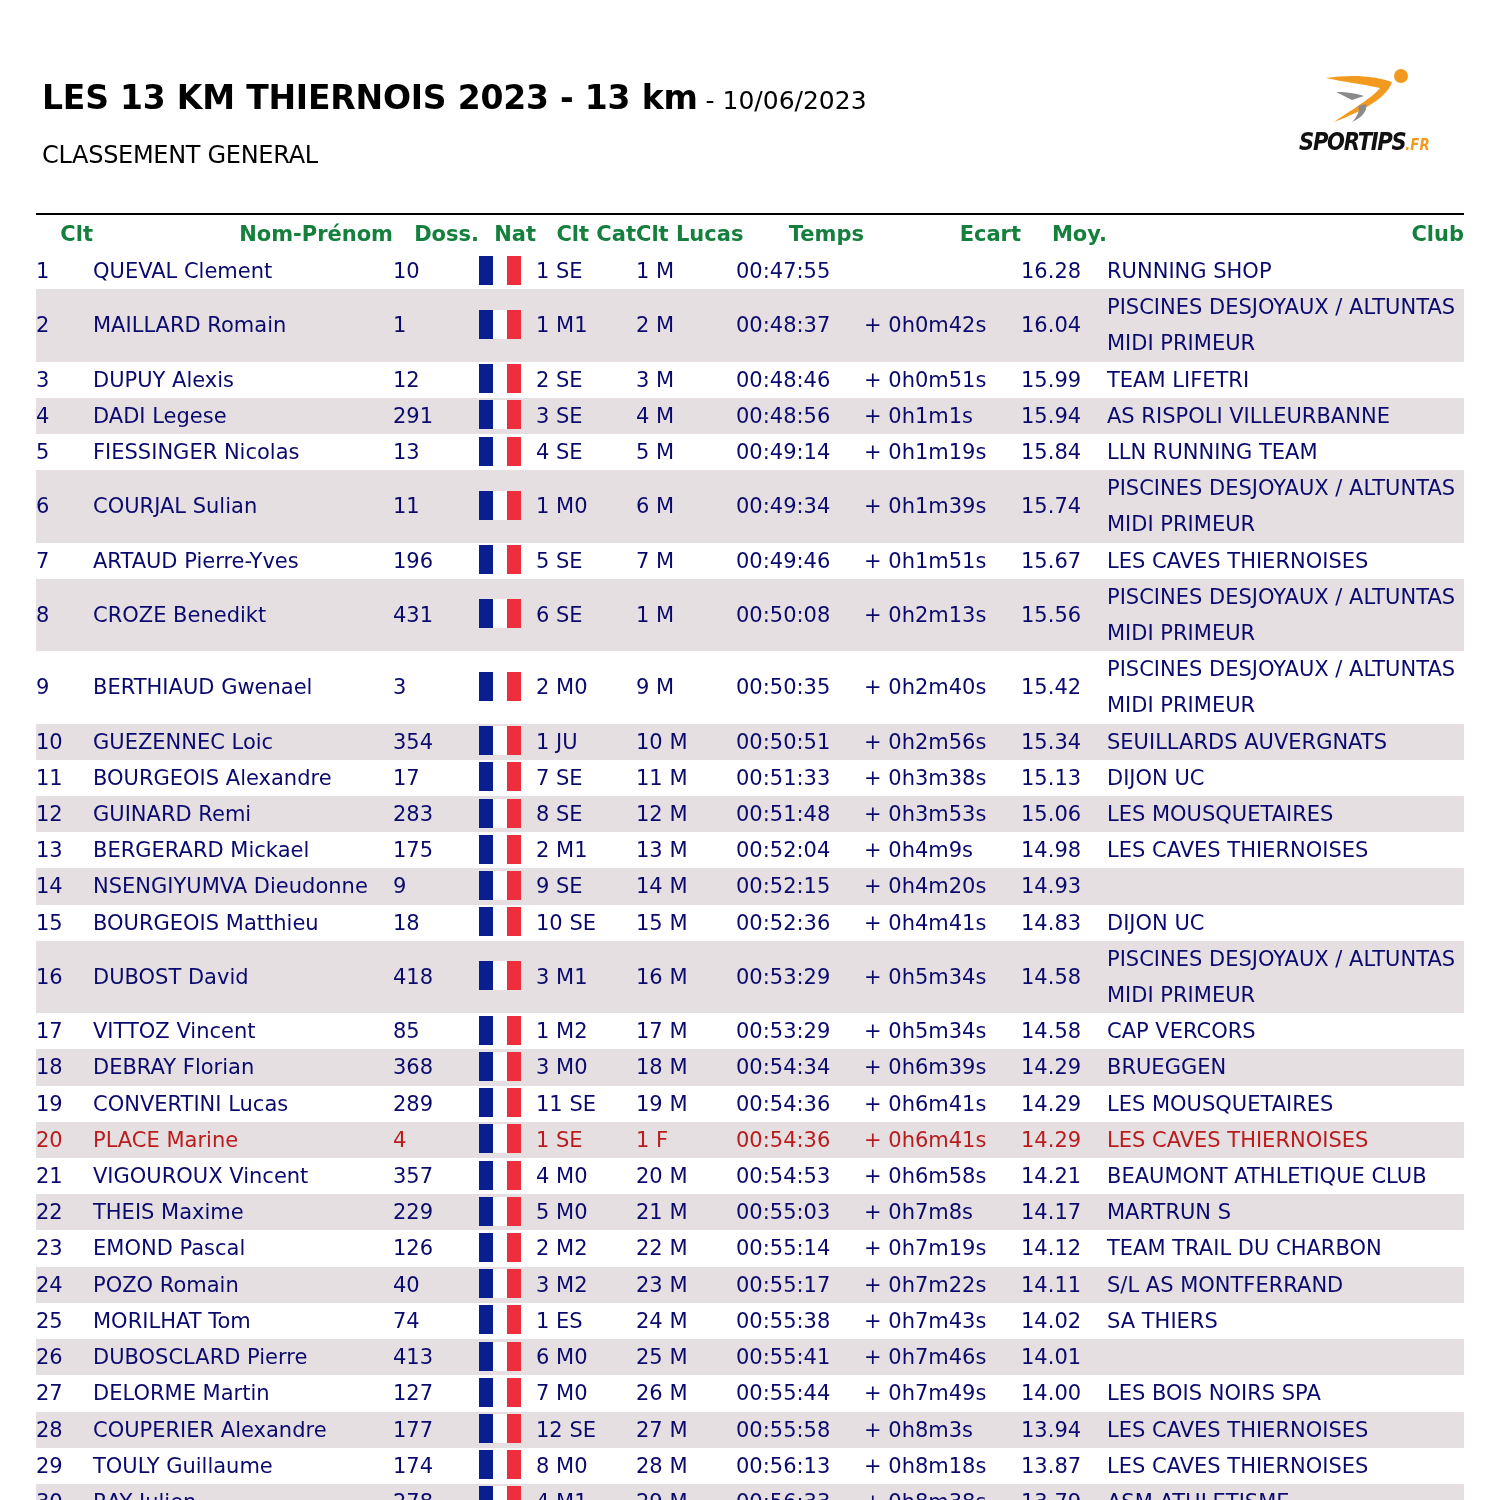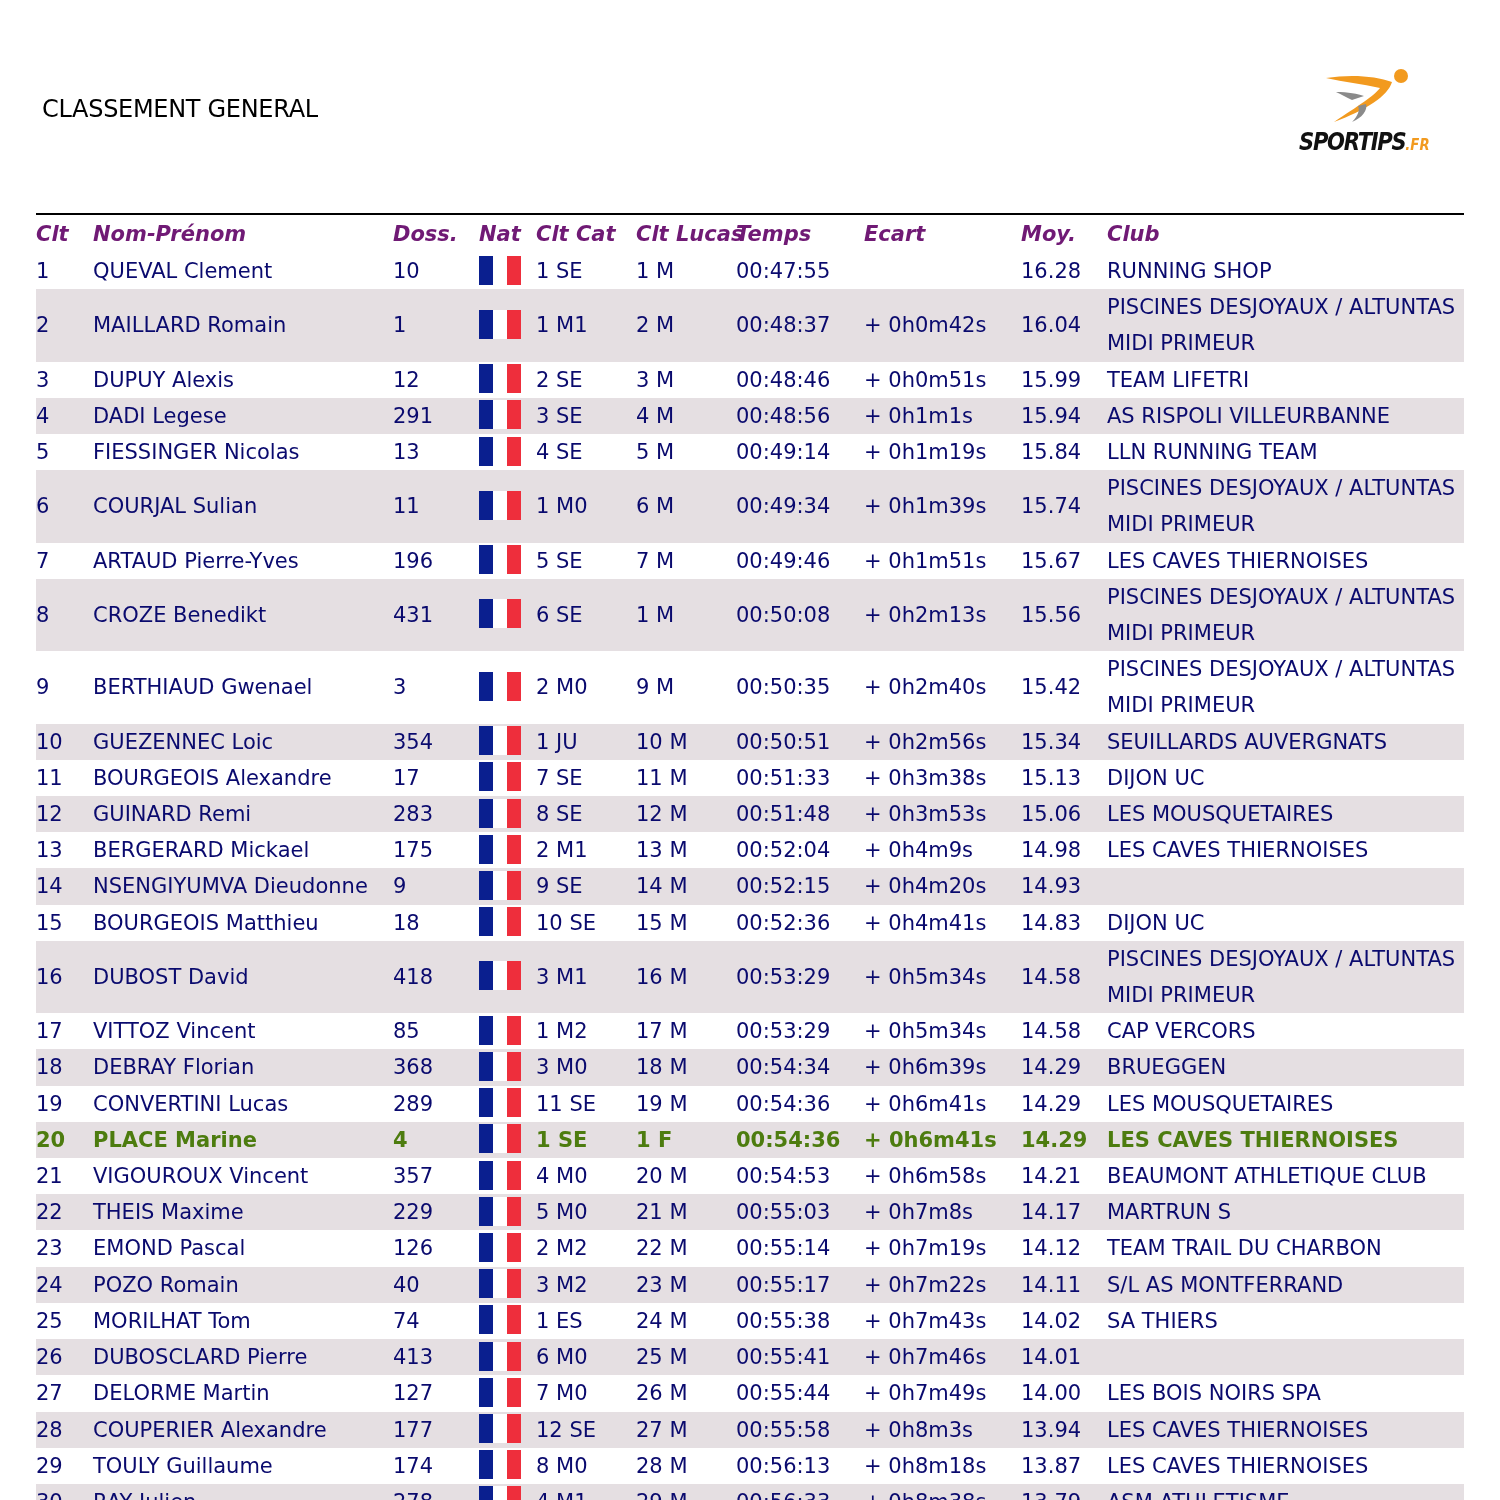--- a/index.html
+++ b/index.html
@@ -7,36 +7,39 @@
   .header { position: absolute; left: 42px; top: 78px; }
   .title-line { white-space: nowrap; line-height: 40px; }
   .title-main { font-weight: bold; font-size: 33px; color: #000; letter-spacing: -0.2px; }
   .title-date { font-size: 25px; color: #000; }
   .subtitle { font-size: 24px; color: #000; margin-top: 13px; line-height: 36px; letter-spacing: -0.3px; }
   .logo { position: absolute; left: 1296px; top: 66px; width: 140px; height: 100px; }
   .logo-text { position: absolute; left: 3px; top: 62px; font-family: "DejaVu Sans", sans-serif; font-weight: bold; font-style: italic; font-size: 24px; color: #111; letter-spacing: -1.5px; transform: scaleX(0.88); transform-origin: left; white-space: nowrap; }
   .logo-text .fr { color: #f29a1f; font-size: 15px; letter-spacing: 0; }
   table { position: absolute; left: 36px; top: 213px; width: 1428px; border-collapse: collapse; font-size: 21px; table-layout: fixed; }
   thead tr { border-top: 2px solid #000; }
-  th { text-align: left; font-weight: bold; color: #701a75; height: 38px; padding: 0; white-space: nowrap; vertical-align: middle; font-style: italic; }
+  th { text-align: right; font-weight: bold; color: #15803d; height: 38px; padding: 0; white-space: nowrap; vertical-align: middle; }
   td { padding: 0; height: 36.2px; color: #0a0a6e; white-space: nowrap; vertical-align: middle; line-height: 36.2px; }
   tr.two td { height: 72.4px; }
   tr.stripe td { background: #e5dfe2; }
-  tr.female td { color: #4d7c0f; font-weight: bold; }
+  tr.female td { color: #b91c1c; }
   td.club { white-space: normal; line-height: 36.2px; margin-left: 24px; }
   .flag { display: inline-block; width: 44px; height: 29px; vertical-align: middle; position: relative; top: -2px; }
   .flag span { display: inline-block; width: 14px; height: 29px; }
   .flag .b { background: #0a1f8f; }
   .flag .w { background: #ffffff; }
   .flag .r { background: #ee2e3c; }
 </style>
 </head>
 <body>
 
 <div class="header">
+  <div class="title-line">
+    <span class="title-main">LES 13 KM THIERNOIS 2023 - 13 km</span><span class="title-date"> - 10/06/2023</span>
+  </div>
   <div class="subtitle">CLASSEMENT GENERAL</div>
 </div>
 
 <div class="logo">
   <svg width="140" height="62" viewBox="0 0 140 62">
     <circle cx="105" cy="10" r="7" fill="#f29a1f"></circle>
     <path d="M30 12 C55 8 80 10 96 16 C92 30 70 44 38 56 C62 40 78 30 84 22 C66 18 48 16 30 12 Z" fill="#f29a1f"></path>
     <path d="M40 26 C52 26 62 28 68 30 L56 34 C50 31 46 29 40 26 Z" fill="#8a8a8a"></path>
     <path d="M70 38 C72 44 66 52 56 56 C62 50 64 44 62 40 Z" fill="#8a8a8a"></path>
   </svg>

